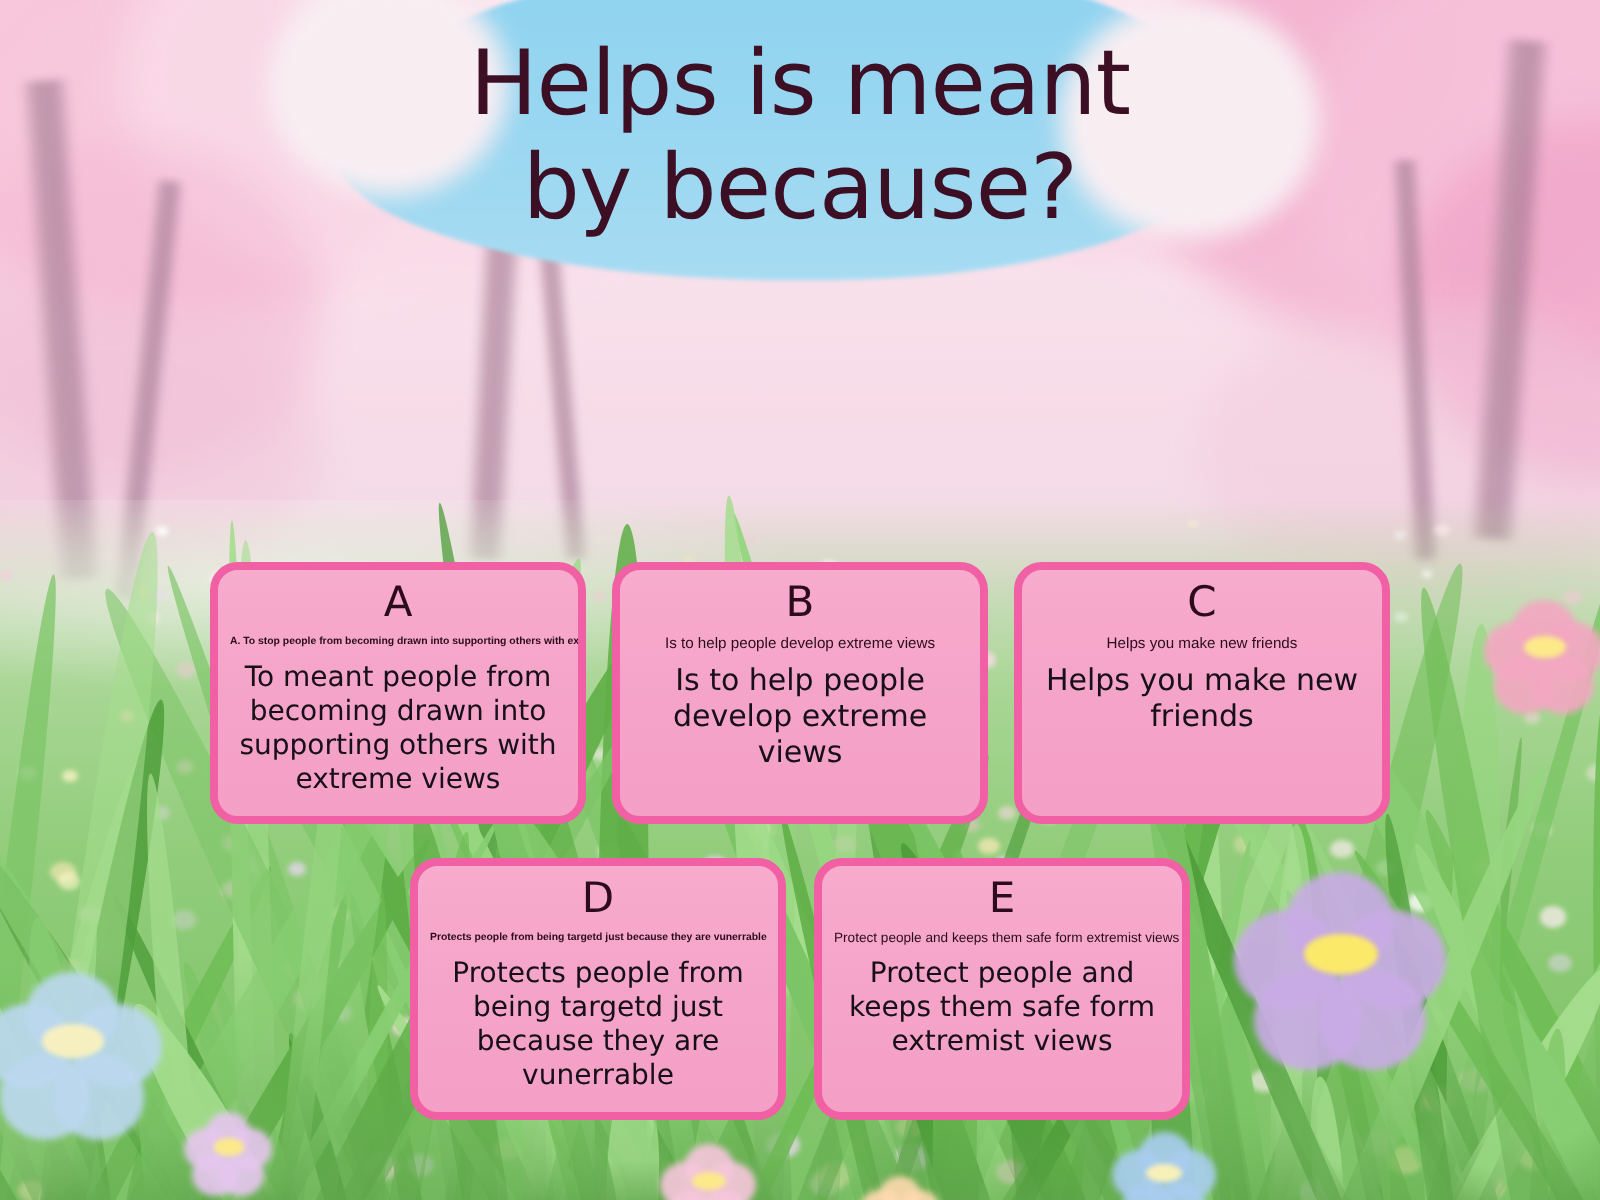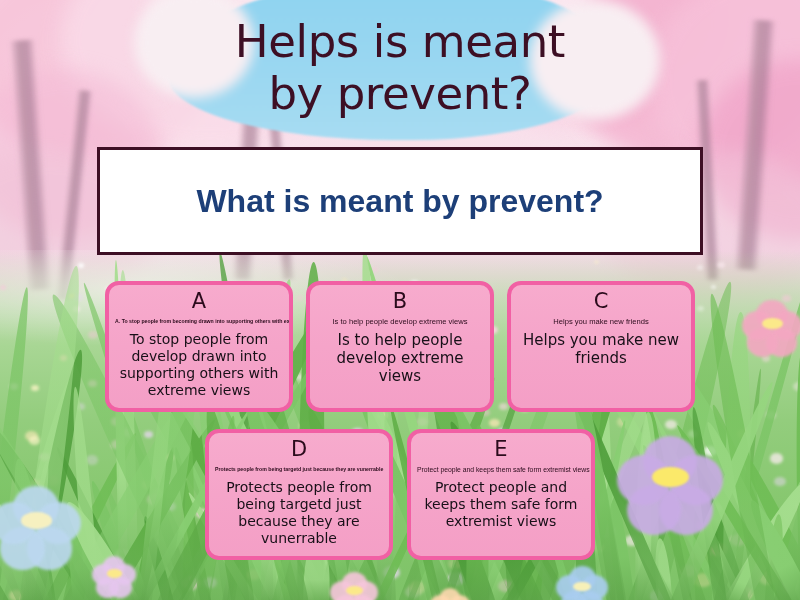--- a/index.html
+++ b/index.html
@@ -631,33 +631,30 @@
       </div>
       <div class="flower" style="left:430px;top:588px;width:40px;height:40px;">
         <div class="pl" style="left:9.6px;top:0.0px;width:20.8px;height:19.2px;background:#ffd9b0;opacity:.9"></div>
         <div class="pl" style="left:19.5px;top:7.2px;width:20.8px;height:19.2px;background:#ffd9b0;opacity:.9"></div>
         <div class="pl" style="left:-0.3px;top:7.2px;width:20.8px;height:19.2px;background:#ffd9b0;opacity:.9"></div>
       </div>
     </div>
 
   <div id="title">
     <span class="l1">Helps is meant</span>
-    <span class="l2">by prevent?</span>
+    <span class="l2">by because?</span>
   </div>
 
-  <div id="question-box">
-    <div id="question-text">What is meant by prevent?</div>
-  </div>
 
   <div class="card-row" id="row-1">
 
     <div class="card">
       <div class="card-letter">A</div>
       <div class="card-sub">A.  To stop people from becoming drawn into supporting others with extreme views</div>
-      <div class="card-main">To stop people from develop drawn into supporting others with extreme views</div>
+      <div class="card-main">To meant people from becoming drawn into supporting others with extreme views</div>
     </div>
 
     <div class="card">
       <div class="card-letter">B</div>
       <div class="card-sub sz8">Is to help people develop extreme views</div>
       <div class="card-main big">Is to help people develop extreme views</div>
     </div>
 
     <div class="card">
       <div class="card-letter">C</div>

